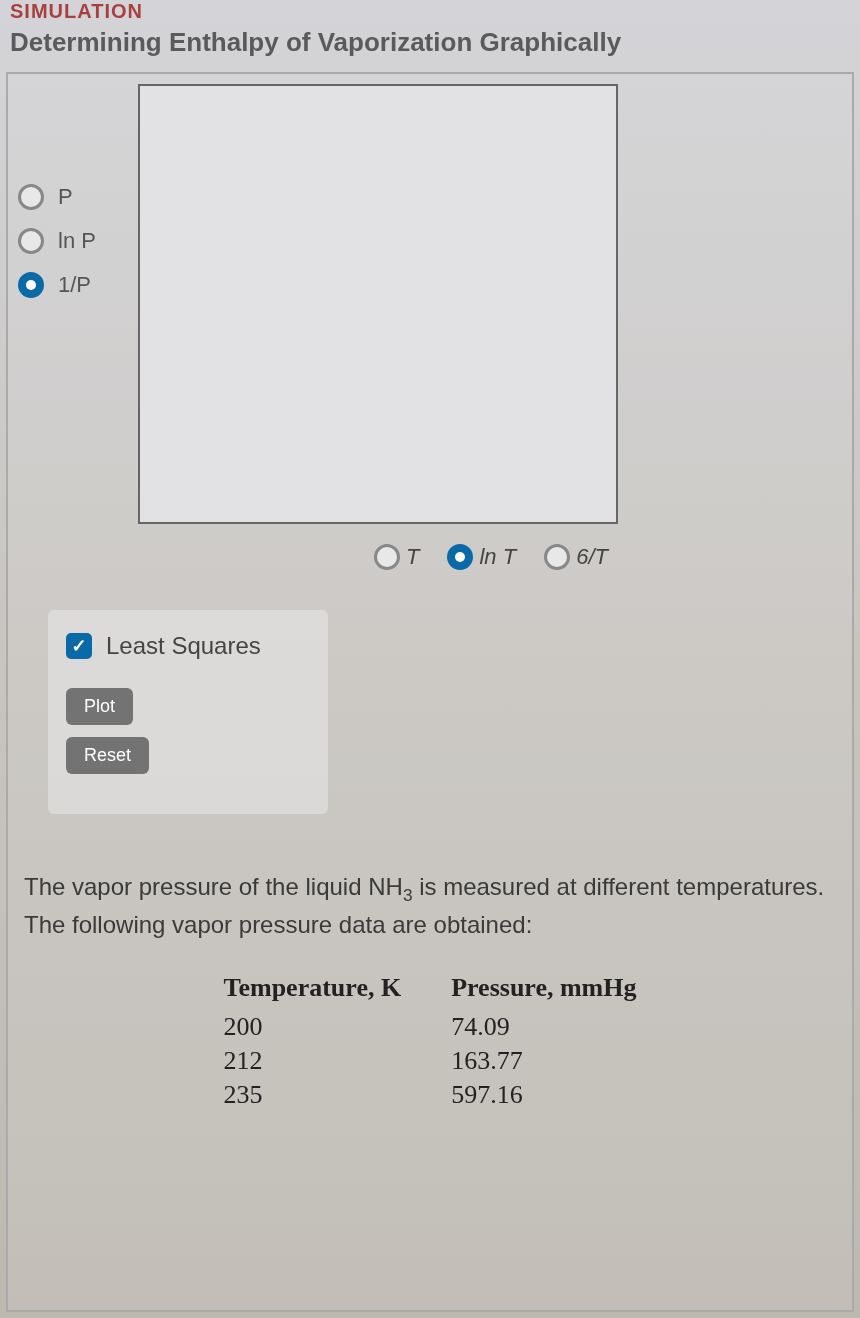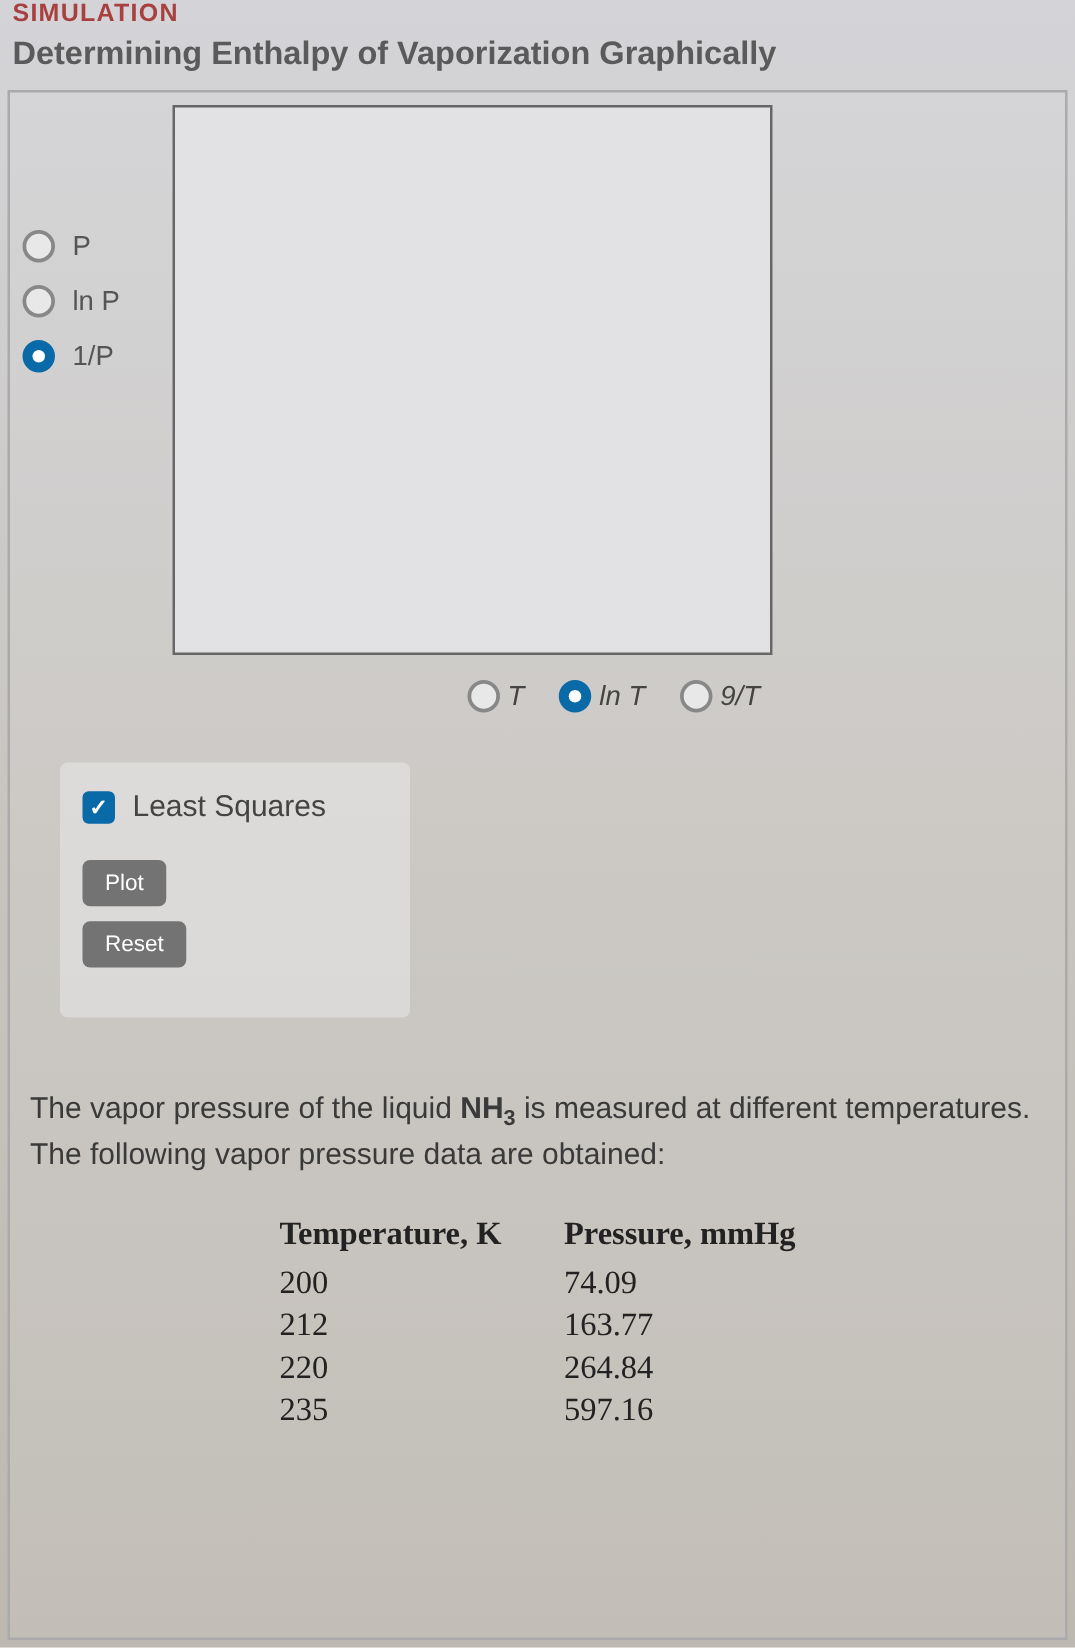--- a/index.html
+++ b/index.html
@@ -133,21 +133,21 @@
     }
     .question-area {
       margin-top: 46px;
       padding: 10px 6px;
     }
     .question-text {
       font-size: 24px;
       color: #3a3a3a;
       line-height: 1.45;
     }
-    .formula { font-weight: bold; }
+    .formula { font-weight: normal; }
     .sub { font-size: 0.72em; vertical-align: sub; }
     .data-table {
       margin: 26px auto 28px auto;
       font-family: "Times New Roman", Times, serif;
       font-size: 26px;
       color: #222;
     }
     .data-table th {
       font-weight: bold;
       padding: 2px 24px 6px 24px;
@@ -195,21 +195,21 @@
     <div class="radio-row">
       <div class="radio"></div>
       <span class="x-radio-label">T</span>
     </div>
     <div class="radio-row">
       <div class="radio selected"></div>
       <span class="x-radio-label">ln T</span>
     </div>
     <div class="radio-row">
       <div class="radio"></div>
-      <span class="x-radio-label">9/T</span>
+      <span class="x-radio-label">6/T</span>
     </div>
   </div>
 
   <div class="controls-panel">
     <div class="checkbox-row">
       <div class="checkbox">✓</div>
       <span class="checkbox-label">Least Squares</span>
     </div>
     <button class="btn">Plot</button>
     <button class="btn">Reset</button>
@@ -230,24 +230,20 @@
       <tbody>
         <tr>
           <td>200</td>
           <td>74.09</td>
         </tr>
         <tr>
           <td>212</td>
           <td>163.77</td>
         </tr>
         <tr>
-          <td>220</td>
-          <td>264.84</td>
-        </tr>
-        <tr>
           <td>235</td>
           <td>597.16</td>
         </tr>
       </tbody>
     </table>
 
   </div>
 
 </div>
 

